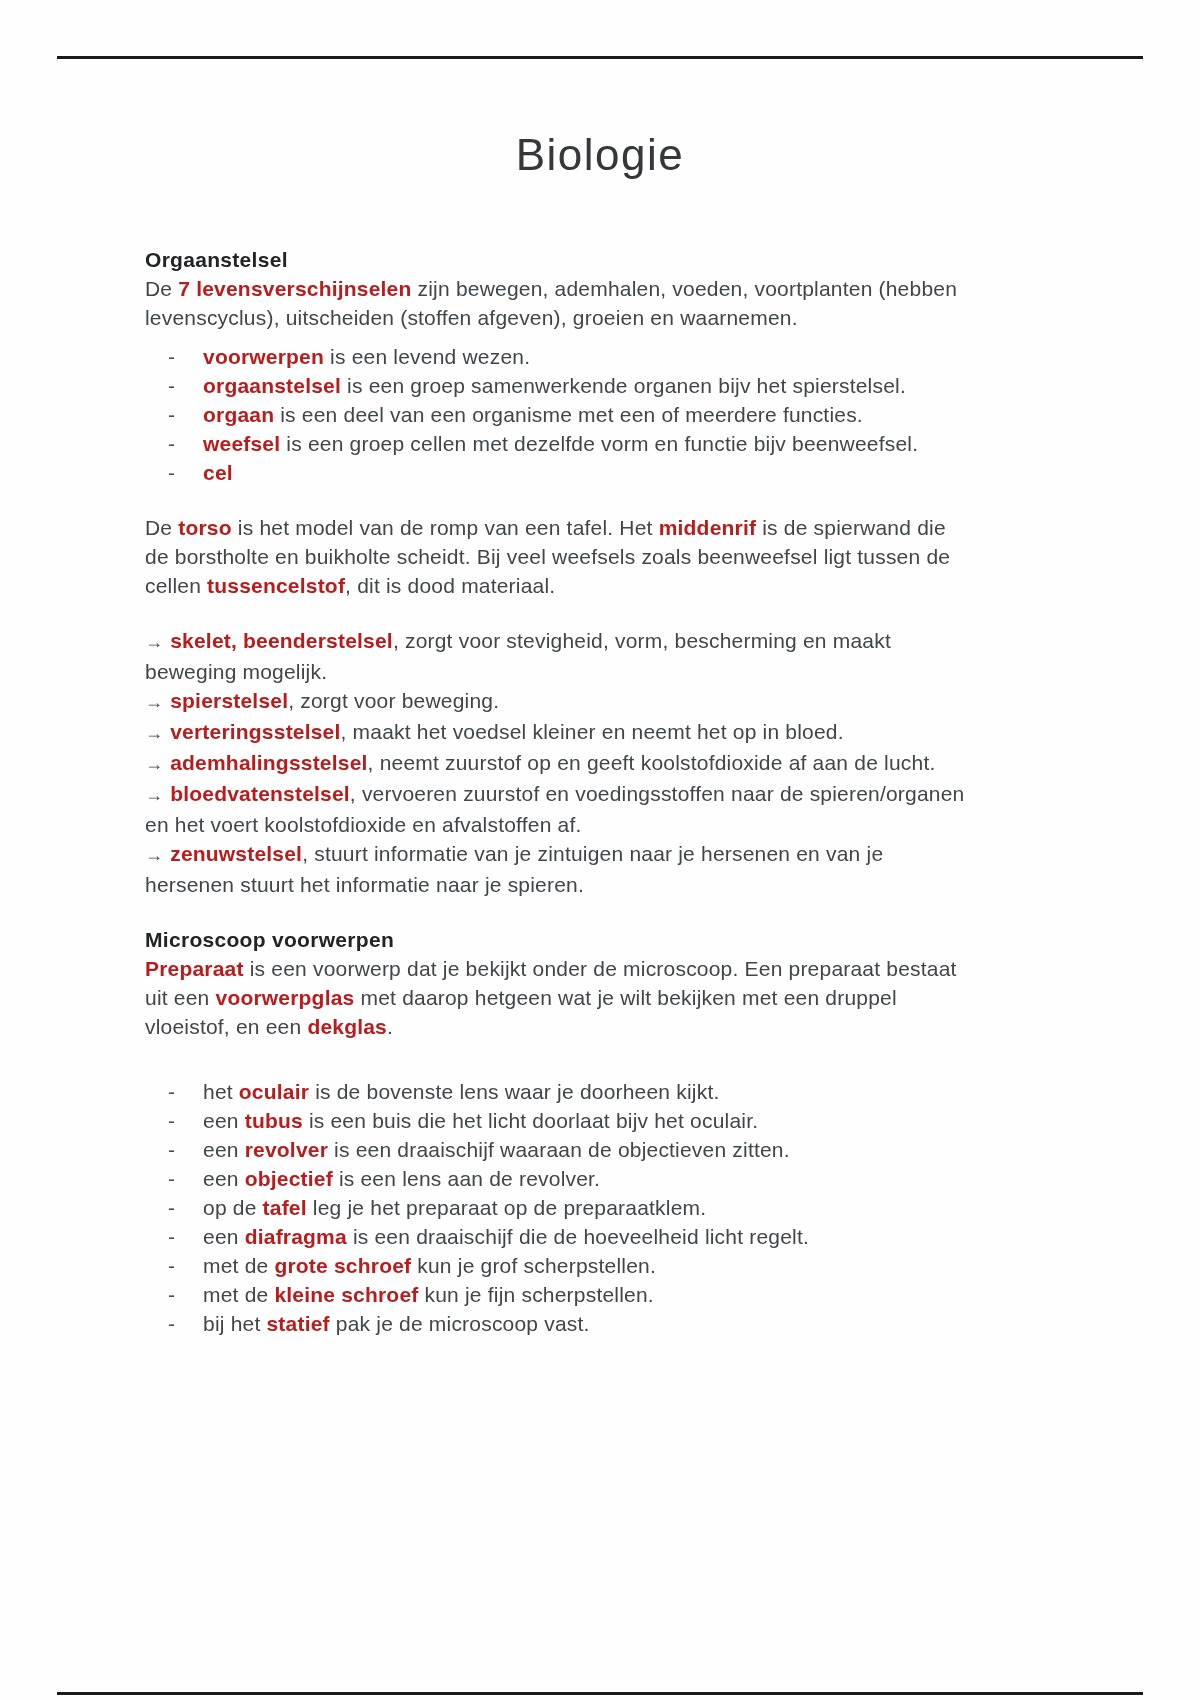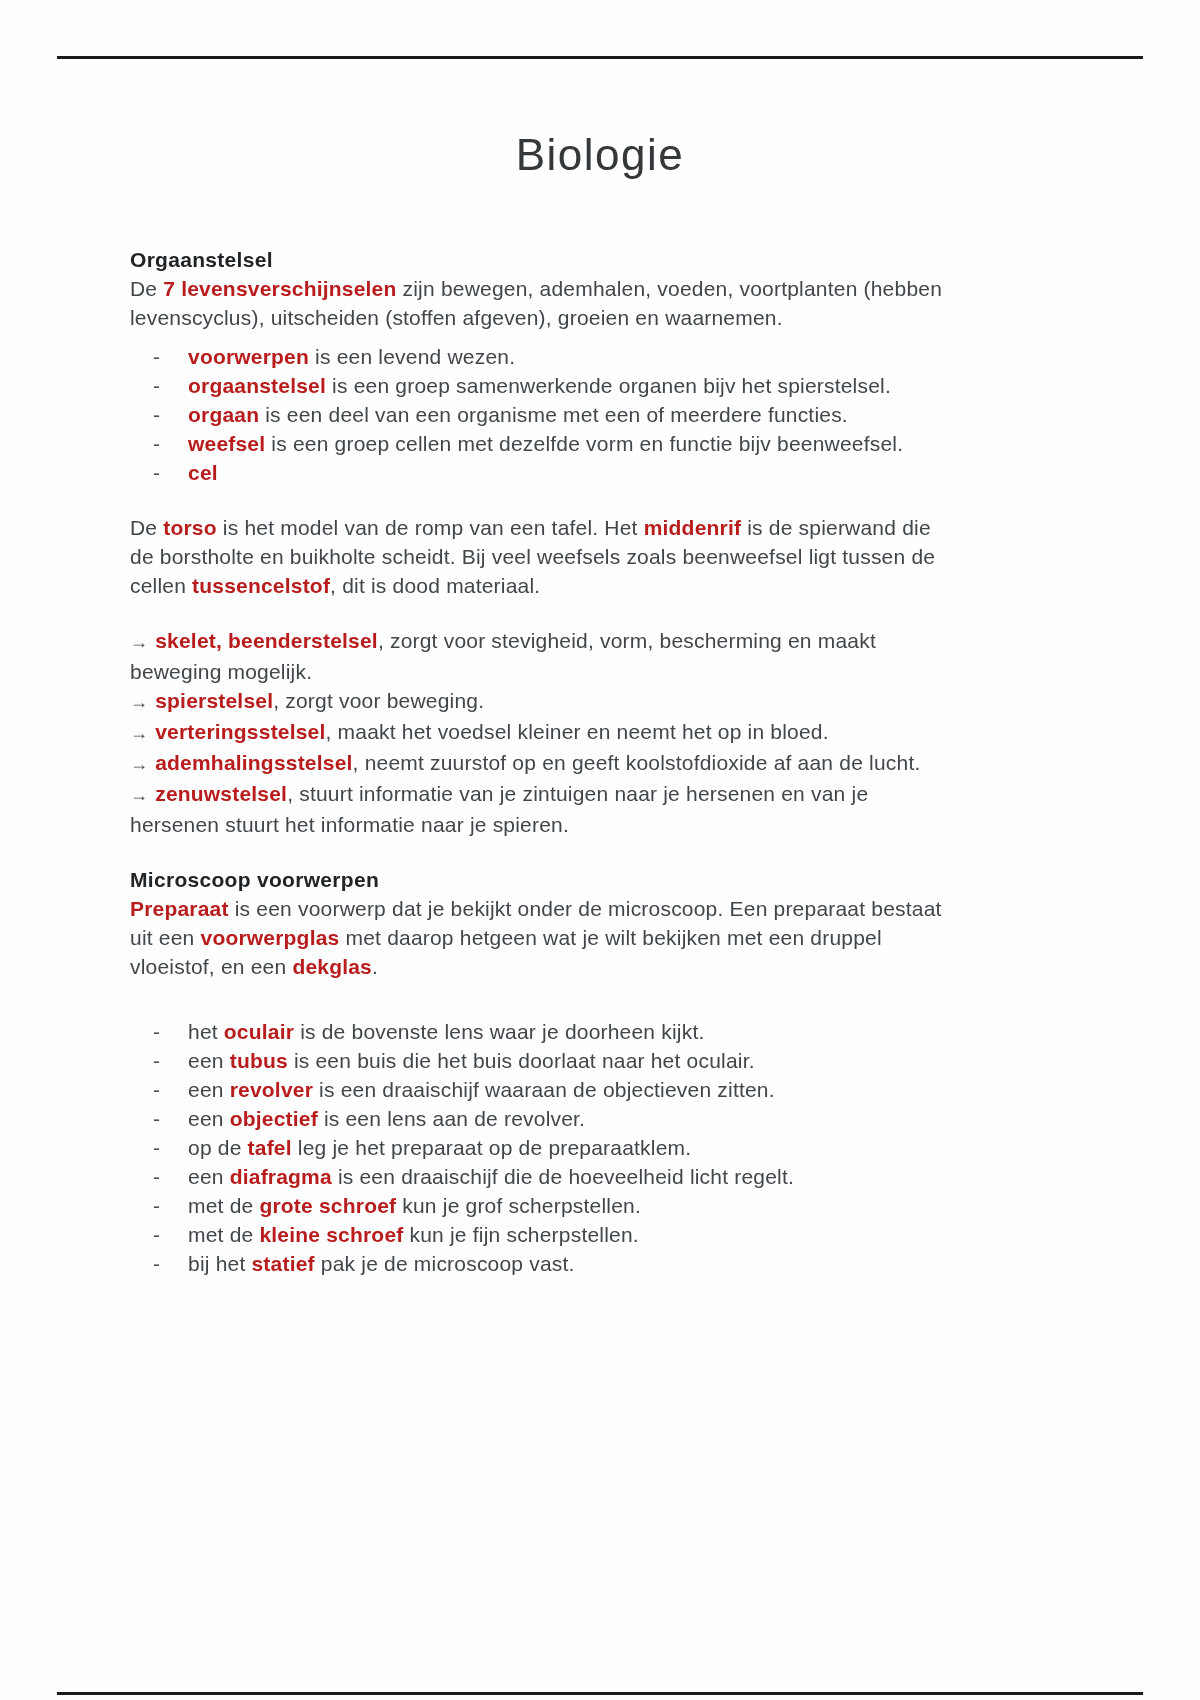--- a/index.html
+++ b/index.html
@@ -43,21 +43,21 @@
     width: 100%;
     text-align: center;
     font-size: 26px;
     font-weight: 400;
     letter-spacing: 0.5px;
     color: #393d40;
   }
 
   .content {
     position: absolute;
-    left: 130px;
+    left: 145px;
     top: 245px;
     width: 830px;
     font-size: 21px;
     line-height: 29px;
     color: #41464b;
     letter-spacing: 0.2px;
   }
   .block { position: relative; }
   .block.heading {
     font-weight: 700;
@@ -99,27 +99,28 @@
       <div class="block dash_item"><span class="marker">-</span><span class="kw">orgaan</span><span> is een deel van een organisme met een of meerdere functies.</span></div>
       <div class="block dash_item"><span class="marker">-</span><span class="kw">weefsel</span><span> is een groep cellen met dezelfde vorm en functie bijv beenweefsel.</span></div>
       <div class="block dash_item dash_list_end"><span class="marker">-</span><span class="kw">cel</span></div>
       <div class="block spacer small"></div>
       <div class="block paragraph"><span>De </span><span class="kw">torso</span><span> is het model van de romp van een tafel. Het </span><span class="kw">middenrif</span><span> is de spierwand die de borstholte en buikholte scheidt. Bij veel weefsels zoals beenweefsel ligt tussen de cellen </span><span class="kw">tussencelstof</span><span>, dit is dood materiaal.</span></div>
       <div class="block spacer"></div>
       <div class="block arrow_item"><span class="marker">→</span><span class="kw">skelet, beenderstelsel</span><span>, zorgt voor stevigheid, vorm, bescherming en maakt beweging mogelijk.</span></div>
       <div class="block arrow_item"><span class="marker">→</span><span class="kw">spierstelsel</span><span>, zorgt voor beweging.</span></div>
       <div class="block arrow_item"><span class="marker">→</span><span class="kw">verteringsstelsel</span><span>, maakt het voedsel kleiner en neemt het op in bloed.</span></div>
       <div class="block arrow_item"><span class="marker">→</span><span class="kw">ademhalingsstelsel</span><span>, neemt zuurstof op en geeft koolstofdioxide af aan de lucht.</span></div>
+      <div class="block arrow_item"><span class="marker">→</span><span class="kw">bloedvatenstelsel</span><span>, vervoeren zuurstof en voedingsstoffen naar de spieren/organen en het voert koolstofdioxide en afvalstoffen af.</span></div>
       <div class="block arrow_item"><span class="marker">→</span><span class="kw">zenuwstelsel</span><span>, stuurt informatie van je zintuigen naar je hersenen en van je hersenen stuurt het informatie naar je spieren.</span></div>
       <div class="block spacer"></div>
       <div class="block heading"><span>Microscoop voorwerpen</span></div>
       <div class="block paragraph"><span class="kw">Preparaat</span><span> is een voorwerp dat je bekijkt onder de microscoop. Een preparaat bestaat uit een </span><span class="kw">voorwerpglas</span><span> met daarop hetgeen wat je wilt bekijken met een druppel vloeistof, en een </span><span class="kw">dekglas</span><span>.</span></div>
       <div class="block spacer"></div>
       <div class="block dash_item dash_list_start"><span class="marker">-</span><span>het </span><span class="kw">oculair</span><span> is de bovenste lens waar je doorheen kijkt.</span></div>
-      <div class="block dash_item"><span class="marker">-</span><span>een </span><span class="kw">tubus</span><span> is een buis die het buis doorlaat naar het oculair.</span></div>
+      <div class="block dash_item"><span class="marker">-</span><span>een </span><span class="kw">tubus</span><span> is een buis die het licht doorlaat bijv het oculair.</span></div>
       <div class="block dash_item"><span class="marker">-</span><span>een </span><span class="kw">revolver</span><span> is een draaischijf waaraan de objectieven zitten.</span></div>
       <div class="block dash_item"><span class="marker">-</span><span>een </span><span class="kw">objectief</span><span> is een lens aan de revolver.</span></div>
       <div class="block dash_item"><span class="marker">-</span><span>op de </span><span class="kw">tafel</span><span> leg je het preparaat op de preparaatklem.</span></div>
       <div class="block dash_item"><span class="marker">-</span><span>een </span><span class="kw">diafragma</span><span> is een draaischijf die de hoeveelheid licht regelt.</span></div>
       <div class="block dash_item"><span class="marker">-</span><span>met de </span><span class="kw">grote schroef</span><span> kun je grof scherpstellen.</span></div>
       <div class="block dash_item"><span class="marker">-</span><span>met de </span><span class="kw">kleine schroef</span><span> kun je fijn scherpstellen.</span></div>
       <div class="block dash_item dash_list_end"><span class="marker">-</span><span>bij het </span><span class="kw">statief</span><span> pak je de microscoop vast.</span></div>
     </div>
   <div class="rule bottom"></div>
 </div>

